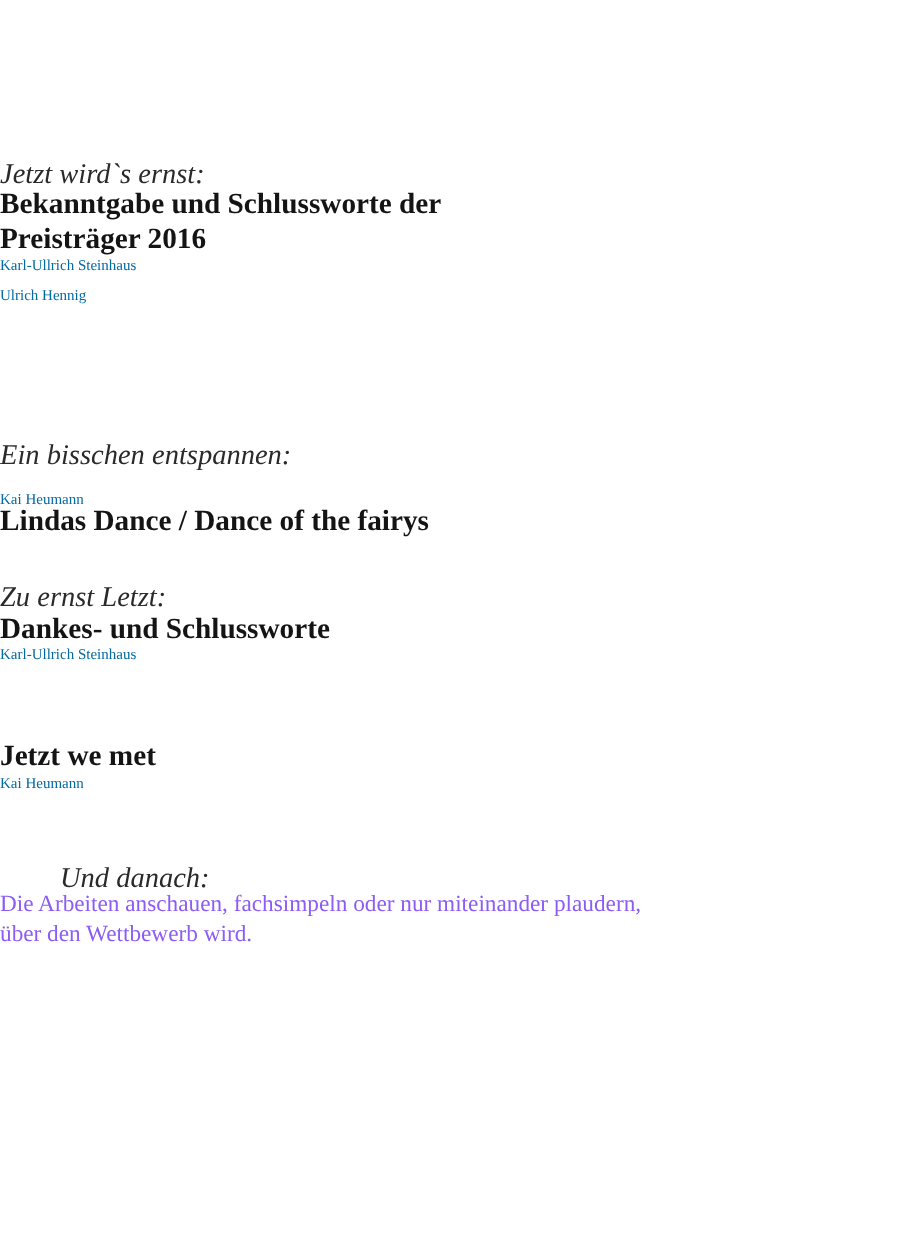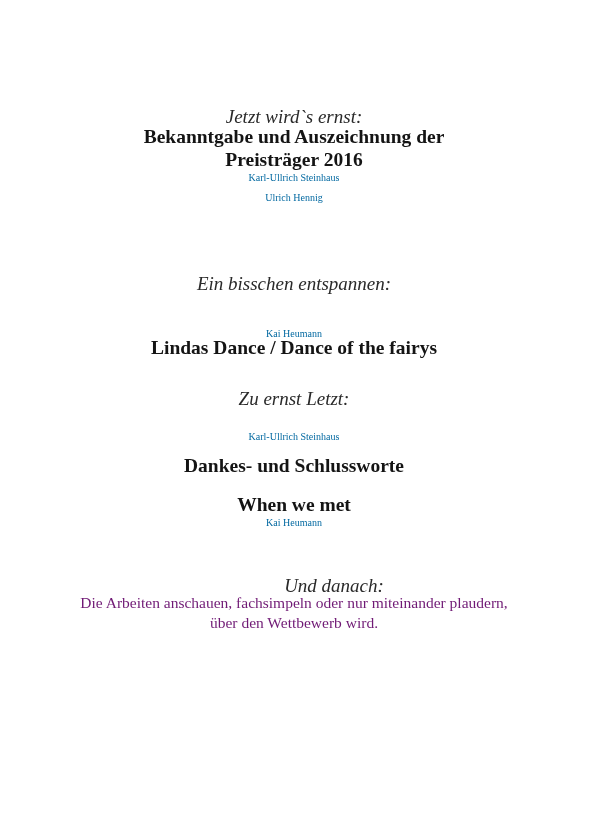--- a/index.html
+++ b/index.html
@@ -12,70 +12,69 @@
       height: 826px;
       position: relative;
       overflow: hidden;
       font-family: "Liberation Serif", "DejaVu Serif", serif;
       color: #1a1a1a;
     }
     .line {
       position: absolute;
       left: 0;
       width: 588px;
-      text-align: center;
       white-space: nowrap;
       line-height: 1;
     }
     .section-intro {
       font-style: italic;
       font-size: 19px;
       color: #2a2a2a;
     }
     .section-title {
       font-weight: bold;
       font-size: 19.5px;
       color: #141414;
     }
     .section-person {
       font-size: 10px;
       color: #0369a1;
     }
     .section-body {
       font-size: 15.5px;
-      color: #701a75;
+      color: #8b5cf6;
     }
   </style>
 </head>
 <body>
 
 <div>
 
   <div>
     <div class="line section-intro" style="top:107px;">Jetzt wird`s ernst:</div>
-    <div class="line section-title" style="top:127px;">Bekanntgabe und Auszeichnung der</div>
+    <div class="line section-title" style="top:127px;">Bekanntgabe und Schlussworte der</div>
     <div class="line section-title" style="top:150px;">Preisträger 2016</div>
     <div class="line section-person" style="top:173px;">Karl-Ullrich Steinhaus</div>
     <div class="line section-person" style="top:193px;">Ulrich Hennig</div>
   </div>
 
   <div>
-    <div class="line section-intro" style="top:274px;font-style:italic;">Ein bisschen entspannen:</div>
+    <div class="line section-intro" style="top:294px;font-style:italic;">Ein bisschen entspannen:</div>
     <div class="line section-title" style="top:306px;margin-top:32px;">Lindas Dance / Dance of the fairys</div>
     <div class="line section-person" style="top:329px;">Kai Heumann</div>
   </div>
 
   <div>
     <div class="line section-intro" style="top:389px;">Zu ernst Letzt:</div>
-    <div class="line section-title" style="top:410px;margin-top:46px;">Dankes- und Schlussworte</div>
+    <div class="line section-title" style="top:410px;">Dankes- und Schlussworte</div>
     <div class="line section-person" style="top:432px;">Karl-Ullrich Steinhaus</div>
   </div>
 
   <div>
-    <div class="line section-title" style="top:495px;">When we met</div>
+    <div class="line section-title" style="top:495px;">Jetzt we met</div>
     <div class="line section-person" style="top:518px;">Kai Heumann</div>
   </div>
 
   <div>
     <div class="line section-intro" style="top:576px;margin-left:40px;">Und danach:</div>
     <div class="line section-body" style="top:595px;">Die Arbeiten anschauen, fachsimpeln oder nur miteinander plaudern,</div>
     <div class="line section-body" style="top:615px;">über den Wettbewerb wird.</div>
   </div>
 
 </div>

